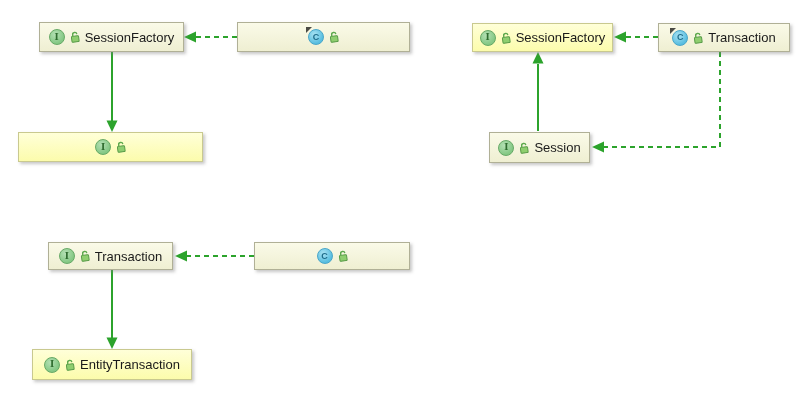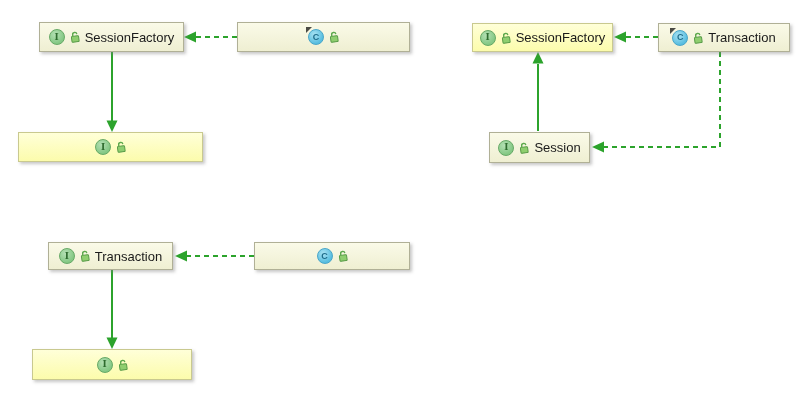--- a/index.html
+++ b/index.html
@@ -179,15 +179,16 @@
   </div>
 
   <div class="node highlight" style="left:32px;top:349px;width:160px;height:31px">
     <span class="type-icon iface">
         <span class="letter">I</span>
       </span>
     <svg class="lock" width="10" height="12" viewBox="0 0 10 12">
         <path d="M3 5 V3.6 A2.1 2.1 0 0 1 7.2 3.4" fill="none" stroke="#5CA84C" stroke-width="1.4"></path>
         <rect x="1.4" y="5" width="7.2" height="6" rx="1" fill="#8FCE6F" stroke="#569A46" stroke-width="1"></rect>
       </svg>
+    <span class="lbl">EntityTransaction</span>
   </div>
 
 </div>
 
 </body></html>

